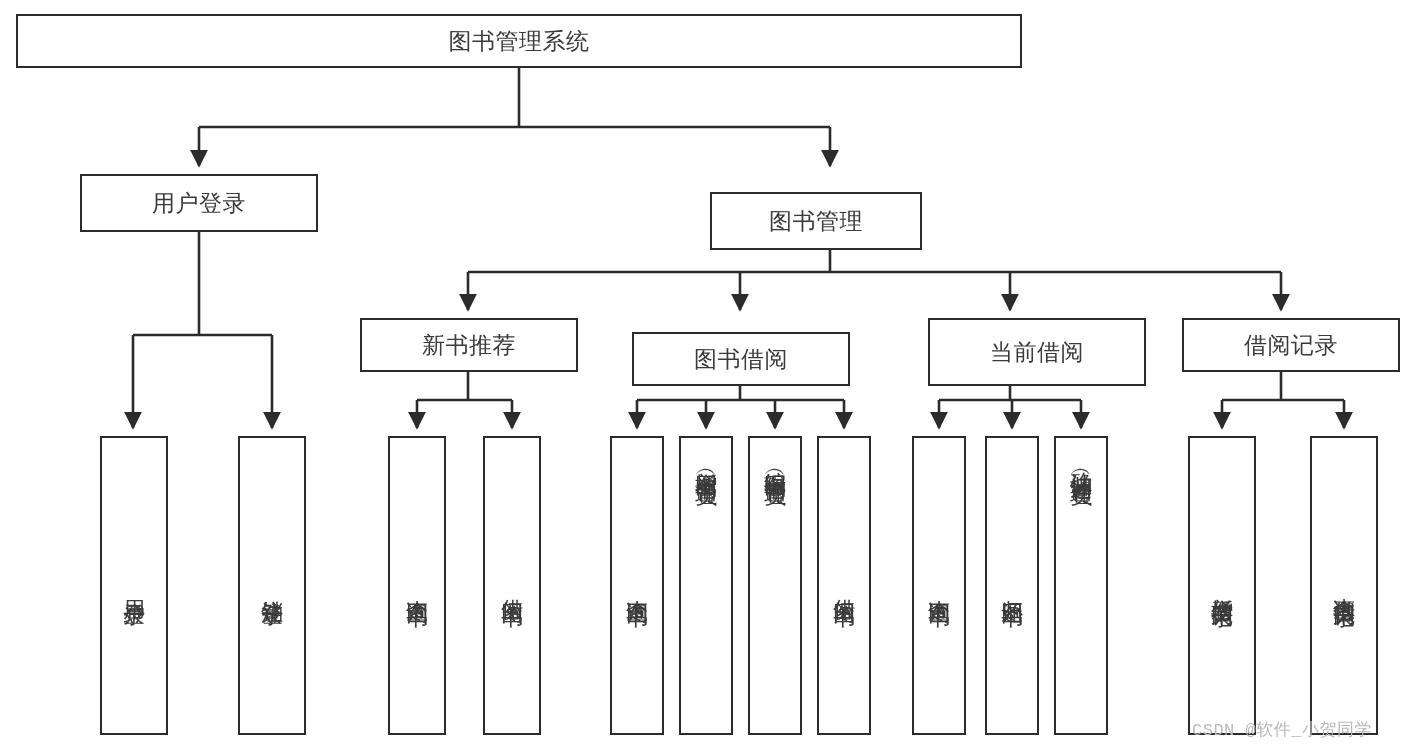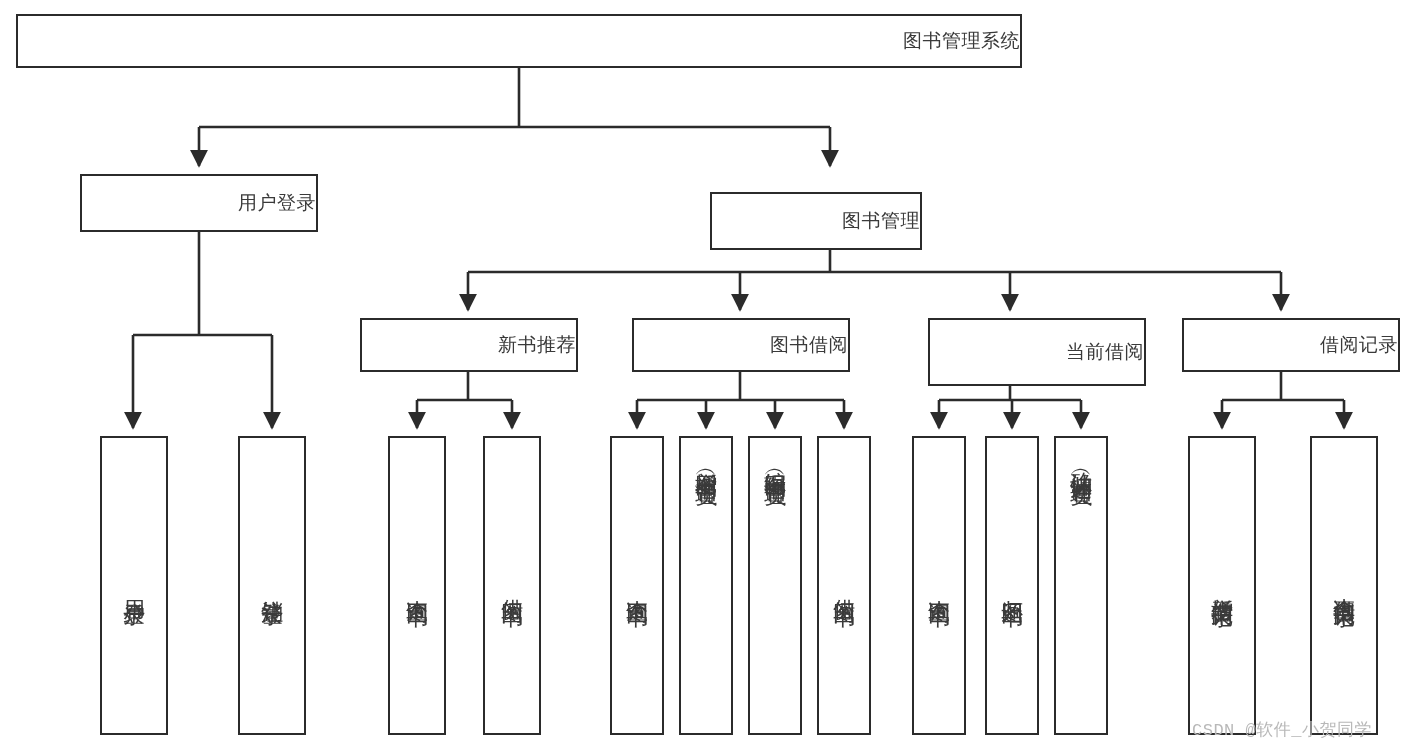--- a/index.html
+++ b/index.html
@@ -27,23 +27,22 @@
     position: absolute;
     box-sizing: border-box;
     background: #ffffff;
     border: 2px solid #2b2b2b;
     display: flex;
     align-items: center;
     justify-content: center;
     color: #3a3a3a;
   }
   .node.horiz {
-    font-size: 19px;
+    font-size: 23px;
     letter-spacing: 0.5px;
-    justify-content: flex-end;
   }
   .node.vert {
     align-items: flex-start;
     justify-content: center;
     padding-top: 16px;
   }
   .node.vert .vtext {
     writing-mode: vertical-rl;
     text-orientation: upright;
     font-size: 22px;
@@ -129,21 +128,21 @@
   <div class="node horiz" id="l2-0" style="left: 80px; top: 174px; width: 238px; height: 58px;">
     <span>用户登录</span>
   </div>
   <div class="node horiz" id="l2-1" style="left: 710px; top: 192px; width: 212px; height: 58px;">
     <span>图书管理</span>
   </div>
 
   <div class="node horiz" id="l3-0" style="left: 360px; top: 318px; width: 218px; height: 54px;">
     <span>新书推荐</span>
   </div>
-  <div class="node horiz" id="l3-1" style="left: 632px; top: 318px; width: 218px; height: 54px;">
+  <div class="node horiz" id="l3-1" style="left: 632px; top: 332px; width: 218px; height: 54px;">
     <span>图书借阅</span>
   </div>
   <div class="node horiz" id="l3-2" style="left: 928px; top: 318px; width: 218px; height: 68px;">
     <span>当前借阅</span>
   </div>
   <div class="node horiz" id="l3-3" style="left: 1172px; top: 318px; width: 218px; height: 54px; margin-left: 10px;">
     <span>借阅记录</span>
   </div>
 
   <div class="node vert center" id="leaf-0" style="left: 100px; top: 436px; width: 68px; height: 299px;">

